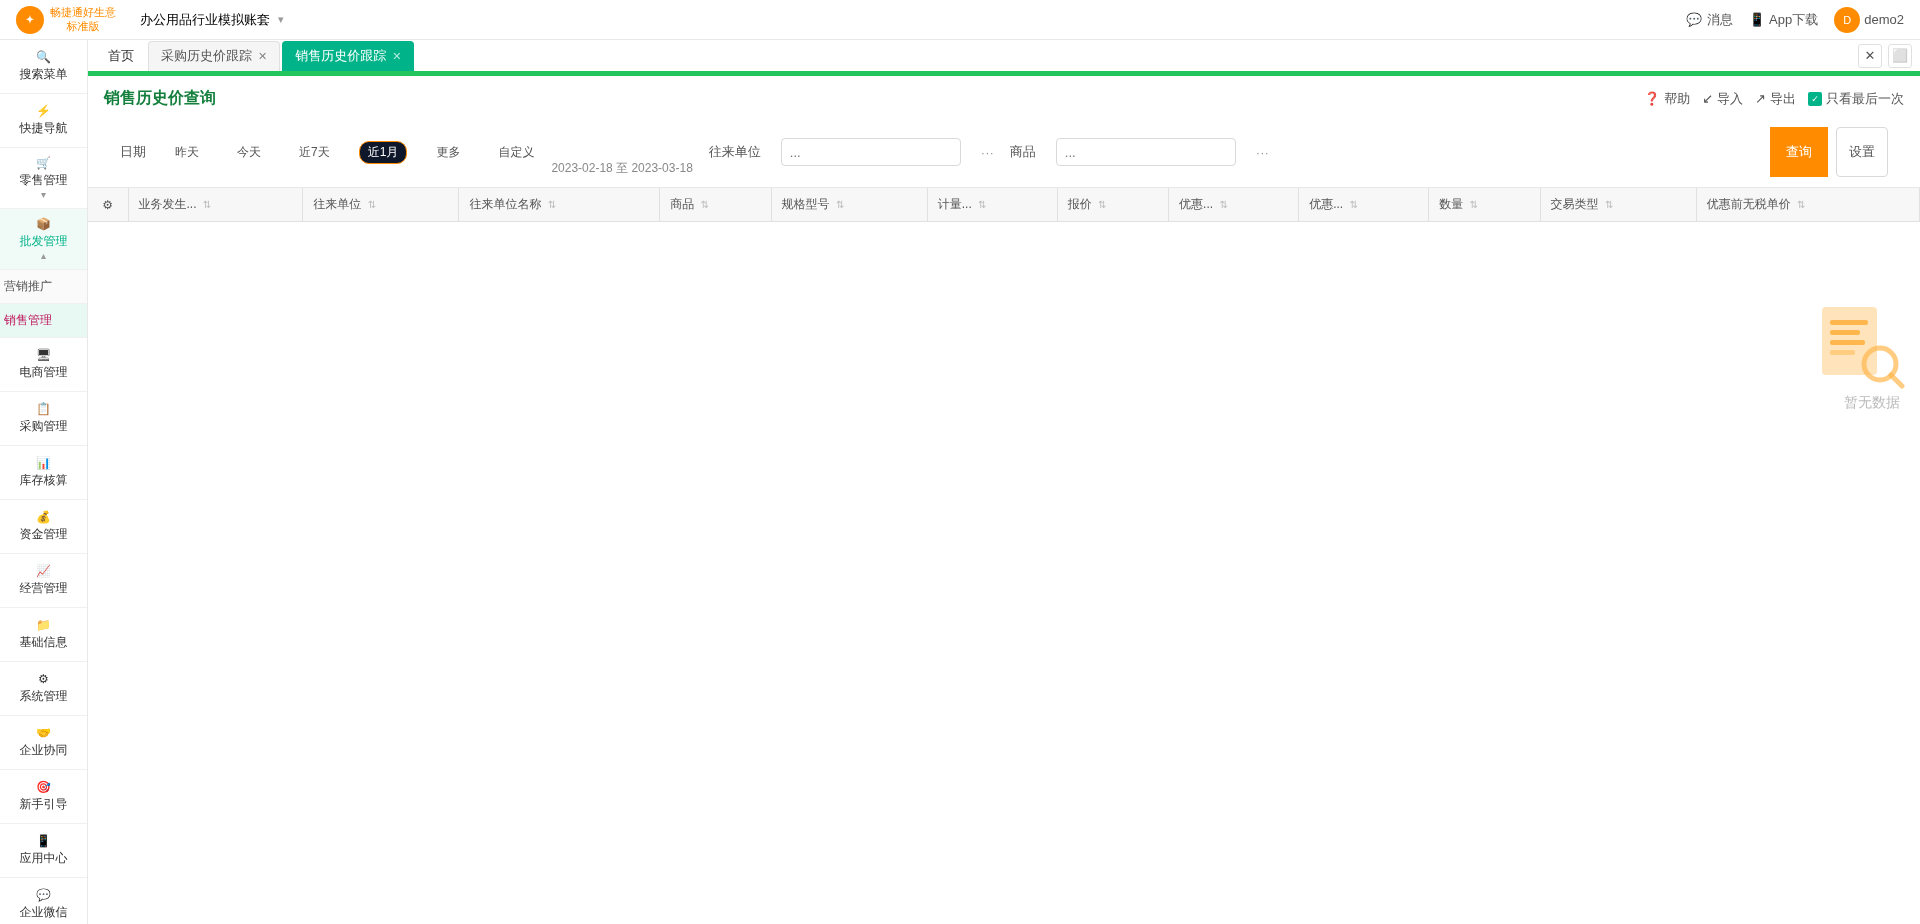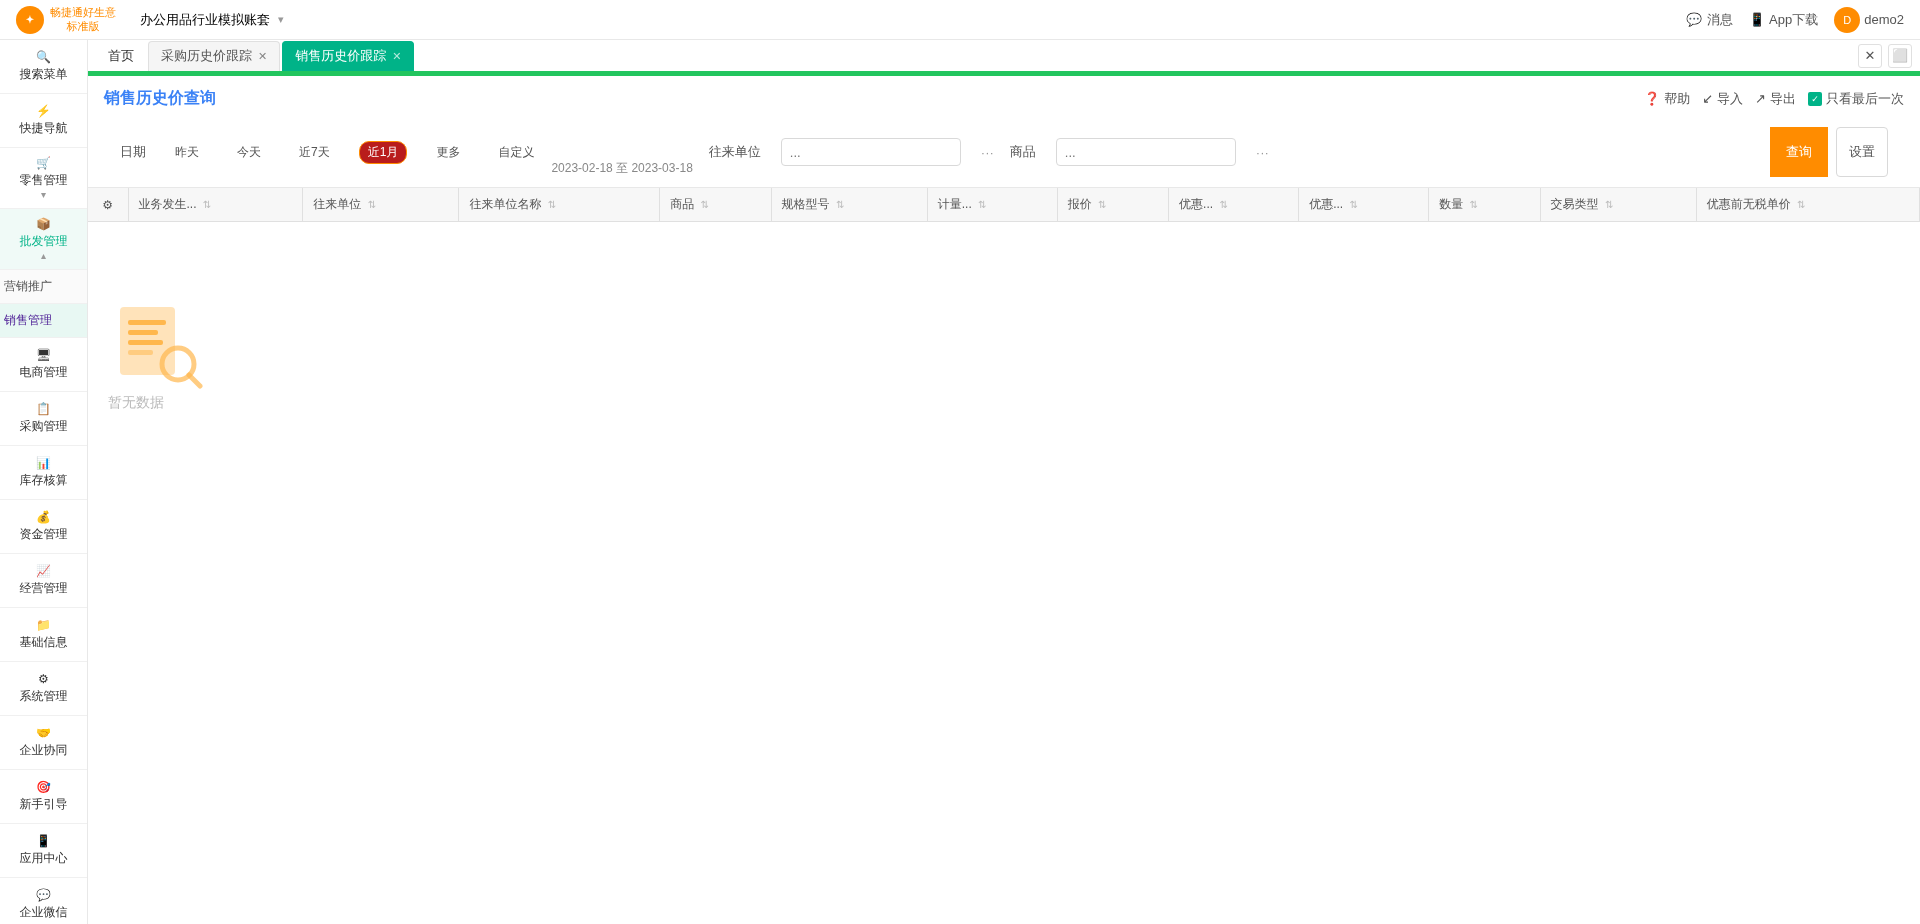--- a/index.html
+++ b/index.html
@@ -22,62 +22,62 @@
 
     
     .sidebar { width: 88px; background: #fff; border-right: 1px solid #e8e8e8; display: flex; flex-direction: column; overflow-y: auto; }
     .sidebar-item { padding: 10px 4px; text-align: center; cursor: pointer; color: #333; font-size: 12px; border-bottom: 1px solid #f0f0f0; }
     .sidebar-item-label { margin-top: 2px; }
     .sidebar-section { padding: 8px 4px; text-align: center; cursor: pointer; color: #333; font-size: 12px; border-bottom: 1px solid #f0f0f0; }
     .sidebar-section.expanded { color: #00b388; background: #f0faf7; }
     .sidebar-section .arrow { font-size: 10px; color: #999; }
     .sidebar-sub { background: #fafafa; }
     .sidebar-sub-item { padding: 8px 4px; text-align: left; cursor: pointer; color: #555; font-size: 12px; border-bottom: 1px solid #f0f0f0; }
-    .sidebar-sub-item.active { color: #4c1d95; background: #e8f8f3; }
+    .sidebar-sub-item.active { color: #be185d; background: #e8f8f3; }
 
     
     .content-area { flex: 1; display: flex; flex-direction: column; overflow: hidden; }
 
     
     .tabs-bar { height: 36px; background: #fff; display: flex; align-items: center; border-bottom: 5px solid #22c55e; padding: 0 8px; gap: 2px; }
     .tab { height: 30px; display: flex; align-items: center; padding: 0 12px; border-radius: 4px 4px 0 0; font-size: 13px; cursor: pointer; gap: 6px; color: #555; background: #f5f5f5; border: 1px solid #e0e0e0; border-bottom: none; }
     .tab.active { background: #00b388; color: #fff; border-color: #00b388; }
     .tab-close { font-size: 11px; opacity: 0.7; }
     .tab-home { background: #fff; border: none; color: #333; }
     .tabs-bar-btn { width: 24px; height: 24px; display: flex; align-items: center; justify-content: center; cursor: pointer; color: #555; border: 1px solid #e0e0e0; border-radius: 3px; background: #fff; }
 
     
     .page-header { background: #fff; padding: 12px 16px 0 16px; border-bottom: 1px solid #e8e8e8; }
     .page-title-row { display: flex; align-items: center; justify-content: space-between; margin-bottom: 10px; }
-    .page-title { font-size: 16px; font-weight: 600; color: #3b82f6; }
+    .page-title { font-size: 16px; font-weight: 600; color: #15803d; }
     .page-header-actions { display: flex; align-items: center; gap: 12px; font-size: 13px; color: #555; }
     .header-action { display: flex; align-items: center; gap: 4px; cursor: pointer; }
     .checkbox-on { display: inline-flex; align-items: center; justify-content: center; width: 14px; height: 14px; background: #00b388; border-radius: 2px; color: white; font-size: 9px; }
 
     
     .filter-bar { background: #fff; padding: 8px 16px 10px 16px; display: flex; align-items: center; gap: 16px; flex-wrap: wrap; }
     .filter-item { display: flex; align-items: center; gap: 20px; }
     .filter-label { color: #555; font-size: 13px; white-space: nowrap; }
     .filter-date-btn { padding: 2px 8px; border-radius: 3px; cursor: pointer; font-size: 12px; color: #555; border: 1px solid transparent; }
-    .filter-date-btn.active { background: #b91c1c; color: white; border-radius: 10px; border-color: #ff8c00; }
+    .filter-date-btn.active { background: #0f172a; color: white; border-radius: 10px; border-color: #ff8c00; }
     .filter-date-range { font-size: 12px; color: #888; }
     .filter-input-field { width: 180px; height: 28px; border: 1px solid #d9d9d9; border-radius: 4px; padding: 0 8px; font-size: 13px; color: #333; outline: none; }
     .filter-dots { color: #999; font-size: 13px; }
     .filter-actions { margin-left: auto; display: flex; gap: 8px; }
     .btn-query { background: #ff8c00; color: white; border: none; padding: 5px 16px; border-radius: 0; cursor: pointer; font-size: 13px; }
     .btn-setting { background: #fff; color: #555; border: 1px solid #d9d9d9; padding: 15px 12px; border-radius: 4px; cursor: pointer; font-size: 13px; }
 
     
     .table-area { flex: 1; background: #fff; overflow: auto; margin: 0; }
     .data-table { width: 100%; border-collapse: collapse; }
     .data-table th { background: #f7f7f7; border-bottom: 1px solid #e0e0e0; border-right: 1px solid #e0e0e0; padding: 8px 10px; font-size: 12px; font-weight: 500; color: #555; white-space: nowrap; text-align: left; cursor: pointer; user-select: none; }
     .data-table th:first-child { width: 40px; text-align: center; }
     .data-table th .sort-icon { margin-left: 3px; color: #bbb; font-size: 10px; }
     .th-gear { width: 36px; text-align: center; }
-    .empty-state { display: flex; flex-direction: column; align-items: flex-start; justify-content: center; padding: 80px 20px; }
+    .empty-state { display: flex; flex-direction: column; align-items: flex-end; justify-content: center; padding: 80px 20px; }
     .empty-text { margin-top: 12px; color: #bbb; font-size: 14px; }
 
     
     .empty-illustration { width: 90px; height: 80px; position: relative; }
   </style>
 </head>
 <body>
 
 <div class="top-bar">
   <div class="top-bar-left">

